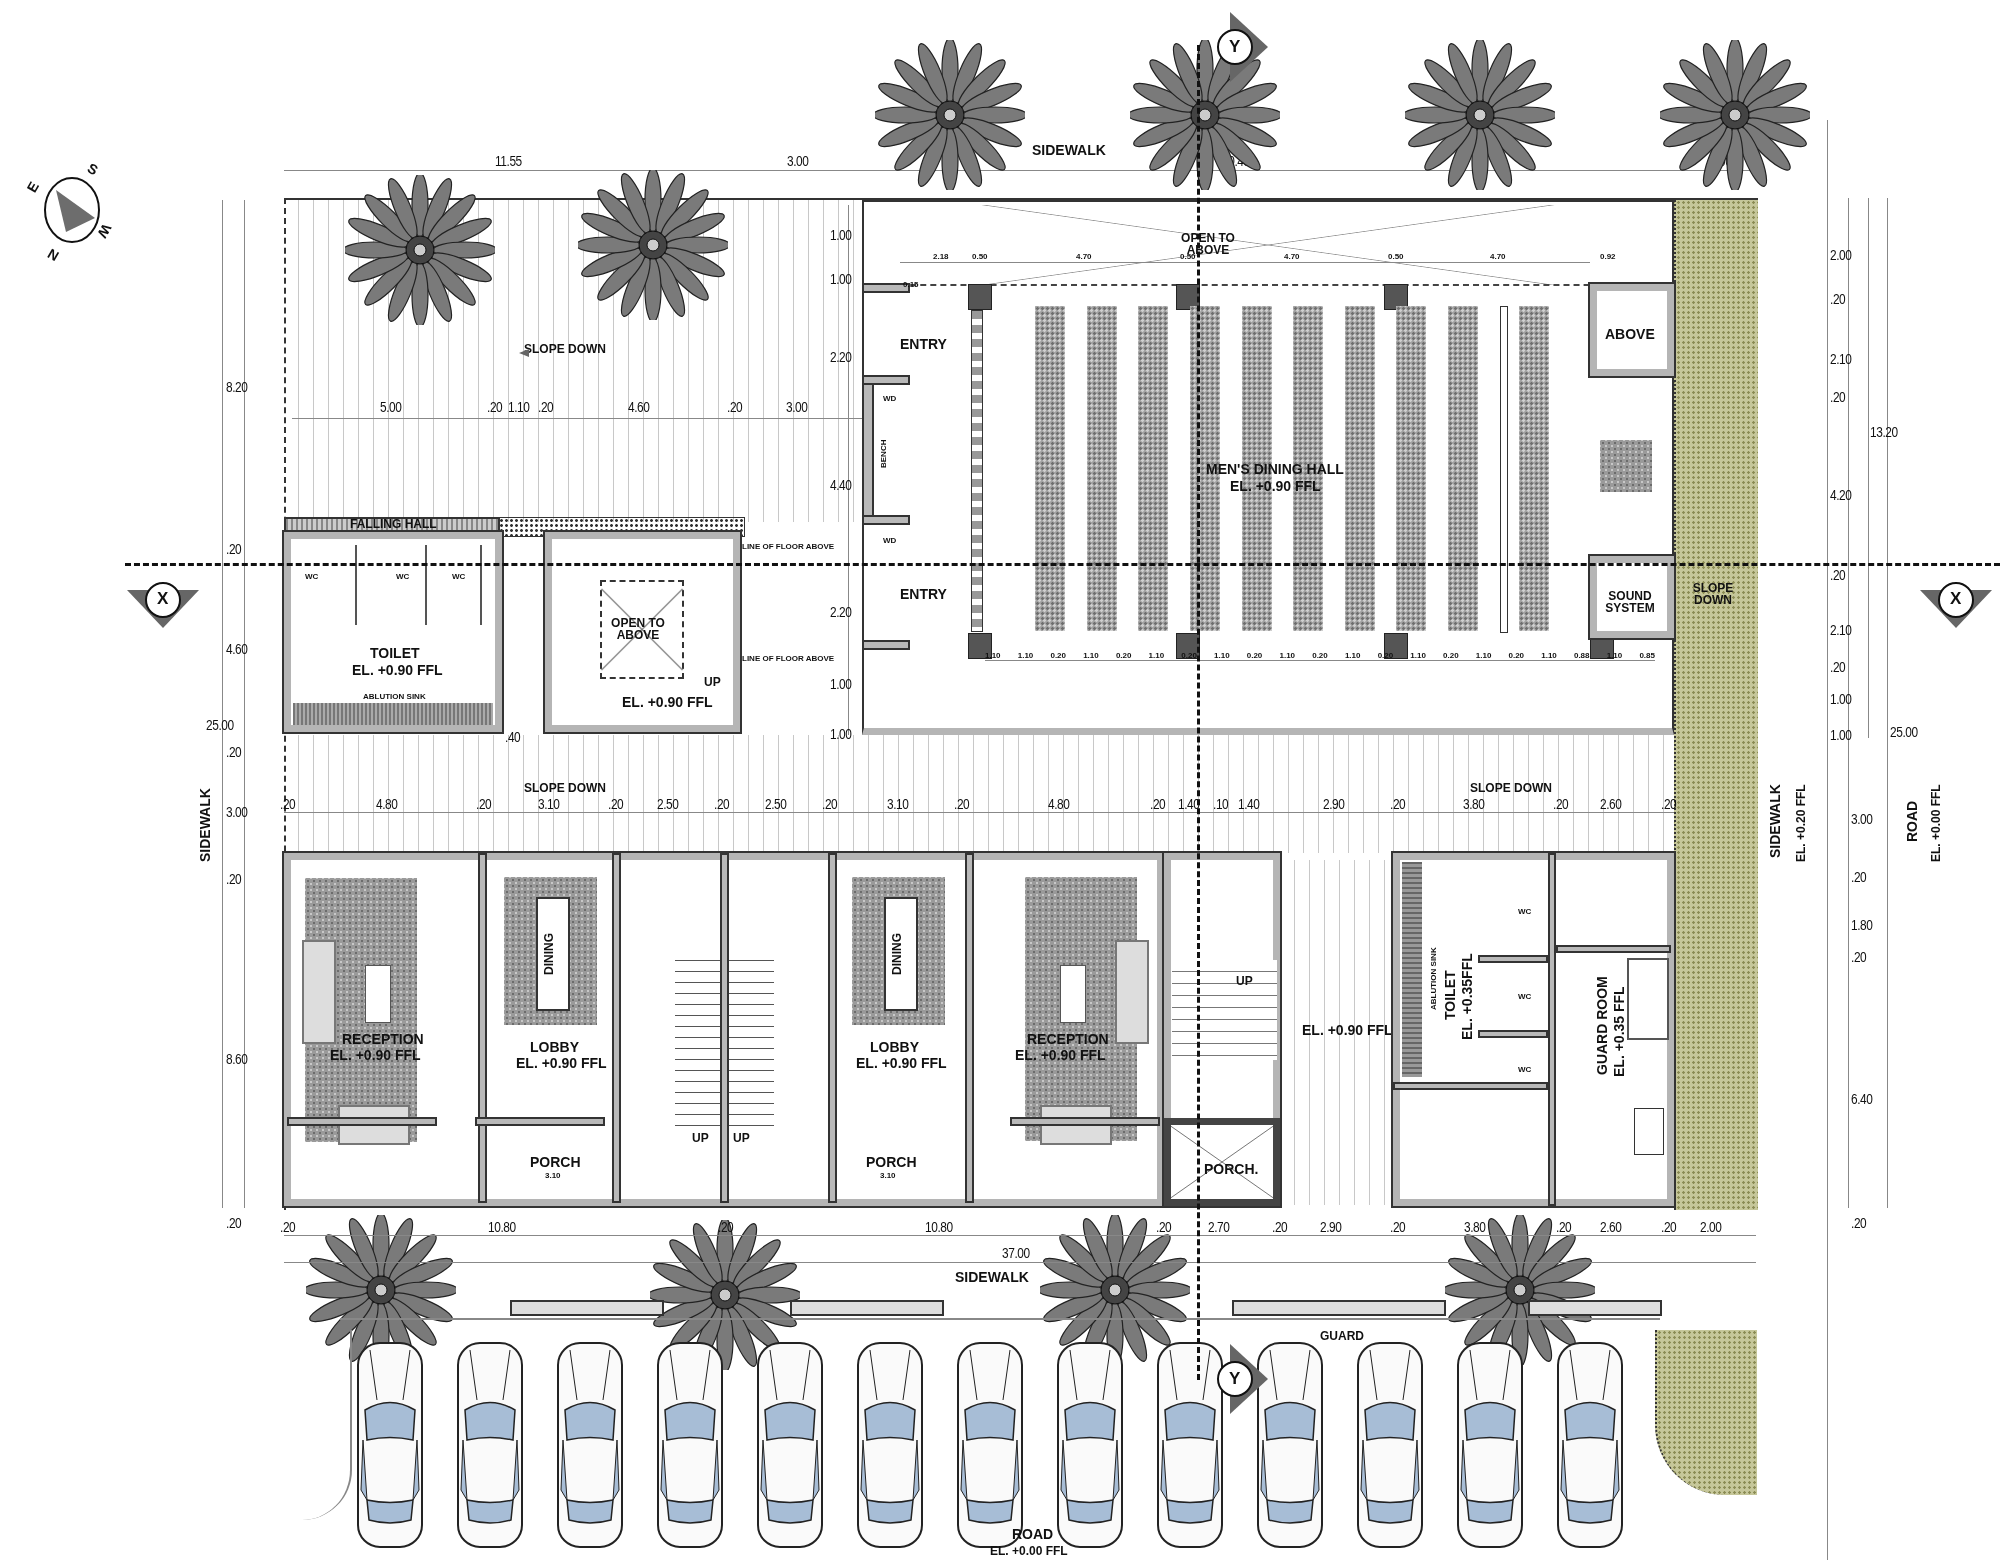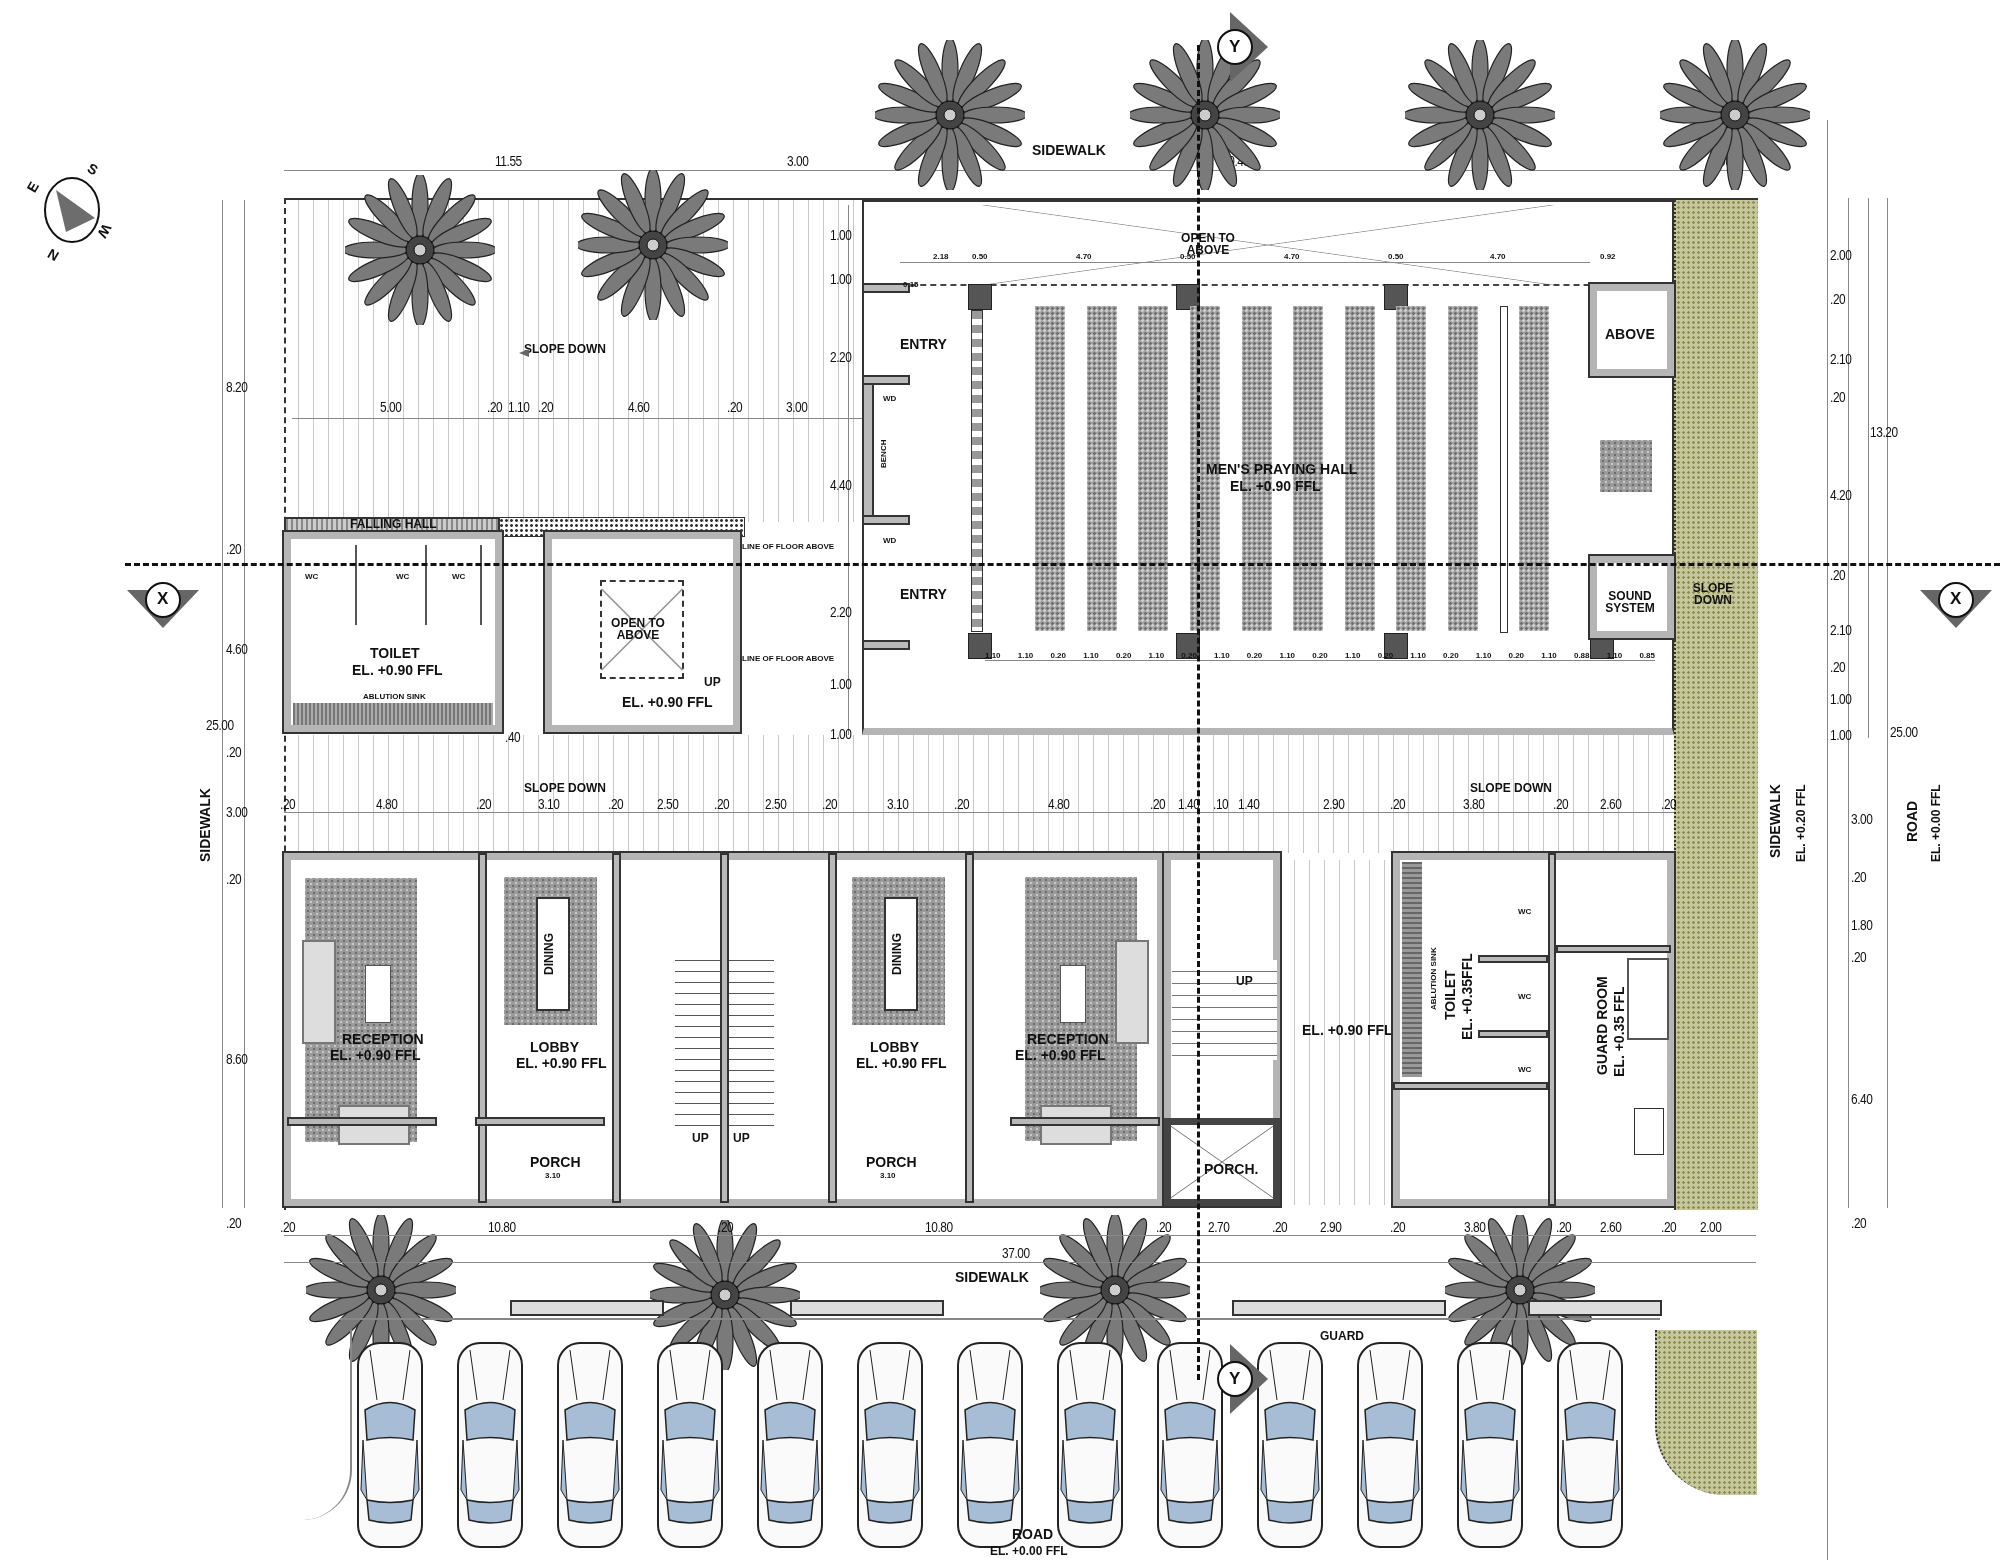--- a/index.html
+++ b/index.html
@@ -166,21 +166,21 @@
 <div class="prayrow" style="left:1087px;top:306px;width:30px;height:325px;"></div>
 <div class="prayrow" style="left:1138px;top:306px;width:30px;height:325px;"></div>
 <div class="prayrow" style="left:1190px;top:306px;width:30px;height:325px;"></div>
 <div class="prayrow" style="left:1242px;top:306px;width:30px;height:325px;"></div>
 <div class="prayrow" style="left:1293px;top:306px;width:30px;height:325px;"></div>
 <div class="prayrow" style="left:1345px;top:306px;width:30px;height:325px;"></div>
 <div class="prayrow" style="left:1396px;top:306px;width:30px;height:325px;"></div>
 <div class="prayrow" style="left:1448px;top:306px;width:30px;height:325px;"></div>
 <div class="abs" style="left:1500px;top:306px;width:6px;height:325px;border:1px solid #333;background:#fff;"></div>
 <div class="prayrow" style="left:1519px;top:306px;width:30px;height:325px;"></div>
-<span class="lbl md" style="left:1206px;top:462px;">MEN'S PRAYING HALL</span>
+<span class="lbl md" style="left:1206px;top:462px;">MEN'S DINING HALL</span>
 <span class="lbl md" style="left:1230px;top:479px;">EL. +0.90 FFL</span>
 
 <div class="abs" style="left:971px;top:310px;width:10px;height:320px;background:repeating-linear-gradient(180deg,#999 0,#999 8px,#fff 8px,#fff 14px);border:1px solid #333;"></div>
 
 <div class="wall" style="left:862px;top:283px;width:48px;height:10px;"></div>
 <div class="wall" style="left:862px;top:375px;width:12px;height:150px;"></div>
 <div class="wall" style="left:862px;top:375px;width:48px;height:10px;"></div>
 <div class="wall" style="left:862px;top:515px;width:48px;height:10px;"></div>
 <div class="wall" style="left:862px;top:640px;width:48px;height:10px;"></div>
 <span class="lbl xs" style="left:883px;top:395px;">WD</span>

